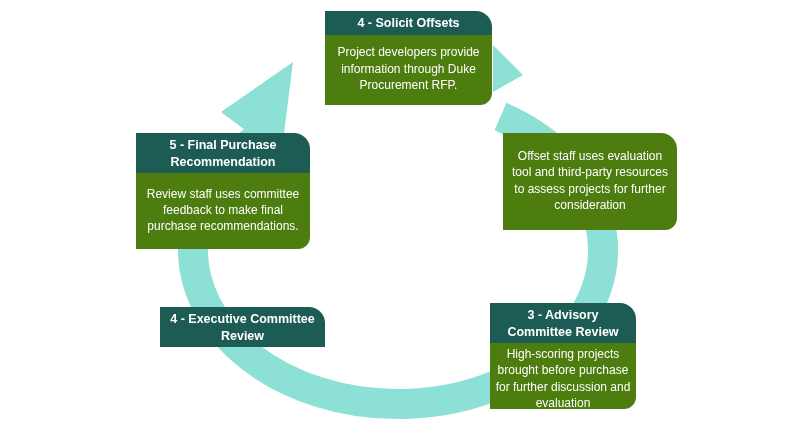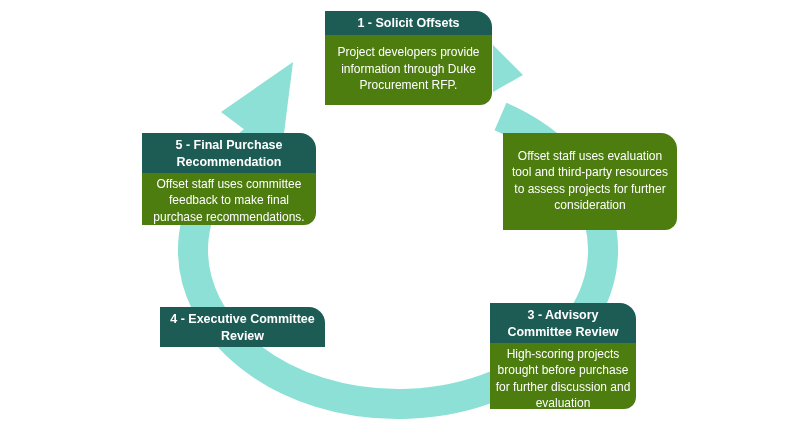--- a/index.html
+++ b/index.html
@@ -32,38 +32,38 @@
     font-size:12px;
     line-height:1.36;
     padding:3px 4px 5px 4px;
     display:flex;align-items:center;justify-content:center;
   }
   
   .step1{left:325px;top:11px; width:167px;height:94px;}
   .step2{left:503px;top:133px;width:174px;height:97px;}
   .step3{left:490px;top:303px;width:146px;height:106px;}
   .step4{left:160px;top:307px;width:165px;height:102px;}
-  .step5{left:142px;top:133px;width:174px;height:92px;}
+  .step5{left:136px;top:133px;width:174px;height:116px;}
 </style>
 </head>
 <body>
 
 <div id="stage">
 
   <svg id="ring-svg" width="800" height="439" viewBox="0 0 800 439" aria-hidden="true">
 
     <path d="M 500.5 116.6 A 205 154 0 1 1 277.5 125.4" fill="none" stroke="#8ce0d6" stroke-width="30"></path>
 
     <polygon points="493,45 523,75 493,92" fill="#8ce0d6"></polygon>
 
     <polygon points="293,62 221,112 281,157" fill="#8ce0d6"></polygon>
   </svg>
 
   <div class="step step1">
-    <div class="step-header">1 - Solicit Offsets</div>
+    <div class="step-header">4 - Solicit Offsets</div>
     <div class="step-body">
       <span>Project developers provide information through Duke Procurement RFP.</span>
     </div>
   </div>
 
   <div class="step step2">
     <div class="step-body">
       <span>Offset staff uses evaluation tool and third-party resources to assess projects for further consideration</span>
     </div>
   </div>
@@ -75,17 +75,17 @@
     </div>
   </div>
 
   <div class="step step4">
     <div class="step-header">4 - Executive Committee Review</div>
   </div>
 
   <div class="step step5">
     <div class="step-header">5 - Final Purchase Recommendation</div>
     <div class="step-body">
-      <span>Offset staff uses committee feedback to make final purchase recommendations.</span>
+      <span>Review staff uses committee feedback to make final purchase recommendations.</span>
     </div>
   </div>
 
 </div>
 
 </body></html>

